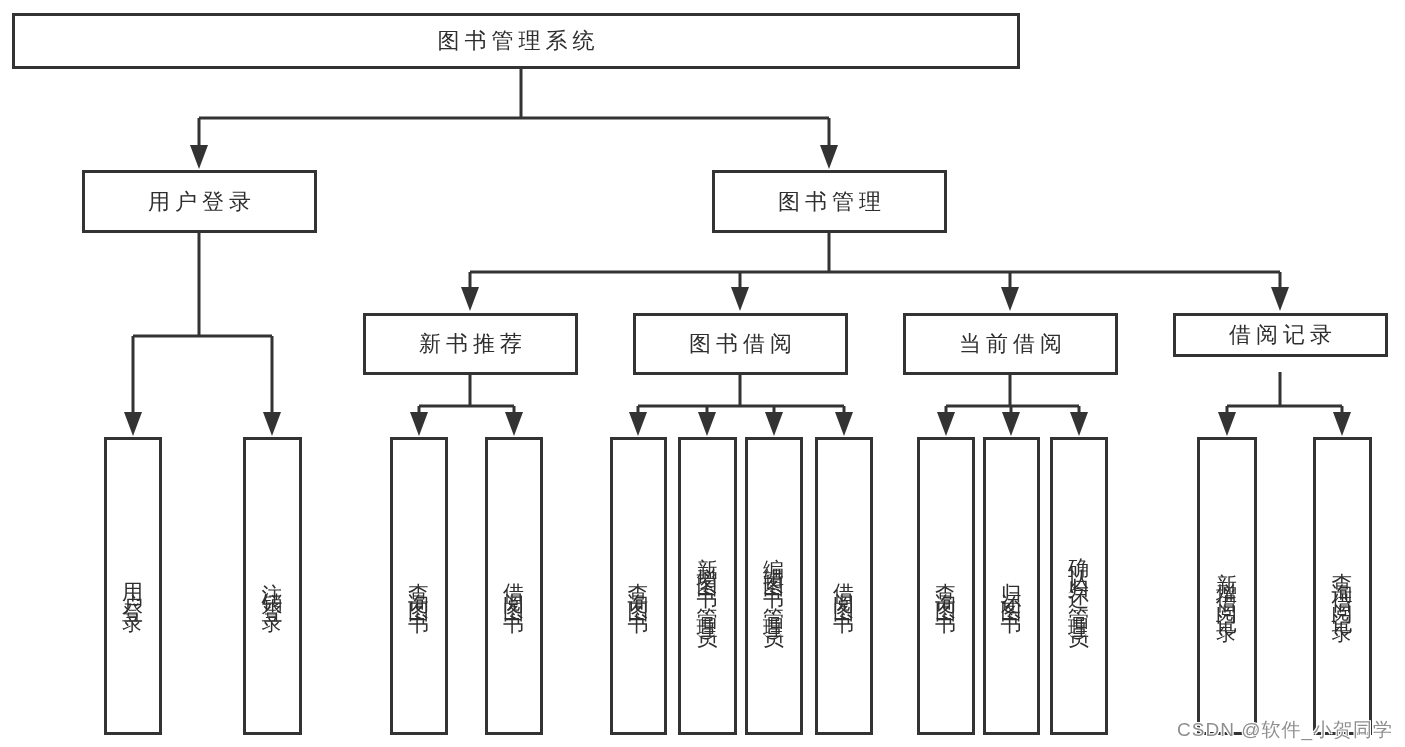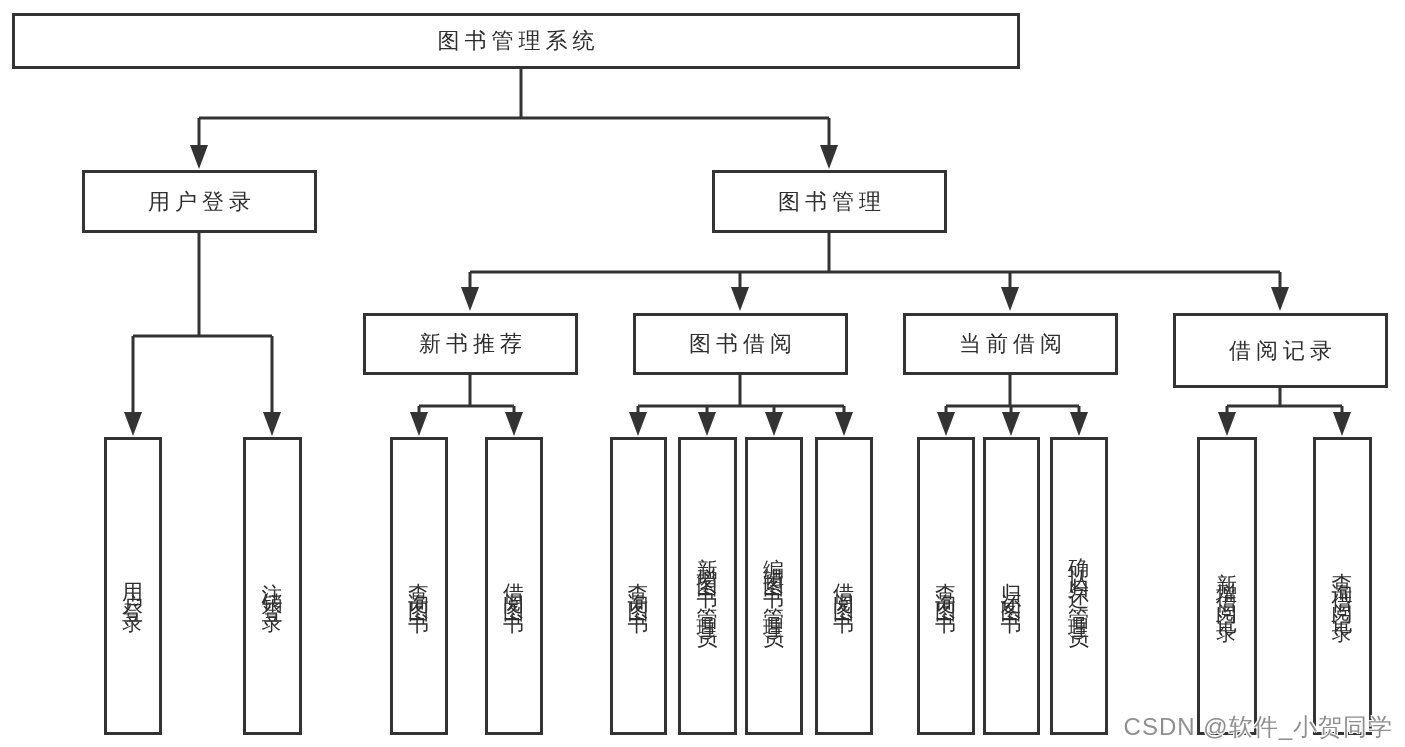--- a/index.html
+++ b/index.html
@@ -35,34 +35,34 @@
     font-size: 21px;
     letter-spacing: 10px;
     line-height: 1;
     color: #2e2e2e;
     white-space: nowrap;
   }
   .watermark {
     position: absolute;
     right: 12px;
     bottom: 4px;
-    font-size: 24px;
+    font-size: 19px;
     letter-spacing: 1px;
     color: #8f8f8f;
     text-shadow: 1px 1px 0 #ffffff, -1px -1px 0 #ffffff, 1px -1px 0 #ffffff, -1px 1px 0 #ffffff;
     white-space: nowrap;
   }
   
   .n-root   { left: 12px;   top: 13px;  width: 1008px; height: 56px; }
   .n-login  { left: 82px;   top: 170px; width: 235px;  height: 63px; }
   .n-mgmt   { left: 712px;  top: 170px; width: 235px;  height: 63px; }
   .n-rec    { left: 363px;  top: 313px; width: 215px;  height: 62px; }
   .n-bor    { left: 633px;  top: 313px; width: 215px;  height: 62px; }
   .n-cur    { left: 903px;  top: 313px; width: 215px;  height: 62px; }
-  .n-hist   { left: 1173px; top: 313px; width: 215px;  height: 75px; }
+  .n-hist   { left: 1173px; top: 313px; width: 215px;  height: 44px; }
   .vbox     { top: 437px; height: 298px; }
   .l-a1 { left: 104px;  width: 58px; }
   .l-a2 { left: 243px;  width: 59px; }
   .l-b1 { left: 390px;  width: 58px; }
   .l-b2 { left: 485px;  width: 58px; }
   .l-c1 { left: 610px;  width: 57px; }
   .l-c2 { left: 678px;  width: 59px; }
   .l-c3 { left: 745px;  width: 58px; }
   .l-c4 { left: 815px;  width: 58px; }
   .l-d1 { left: 917px;  width: 58px; }

